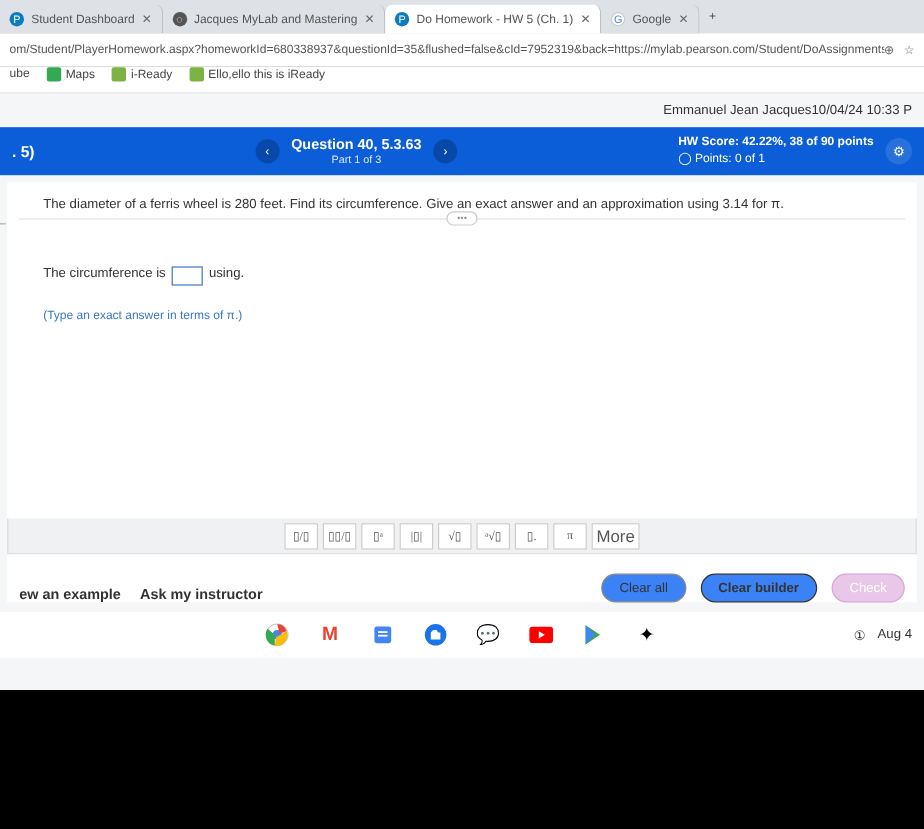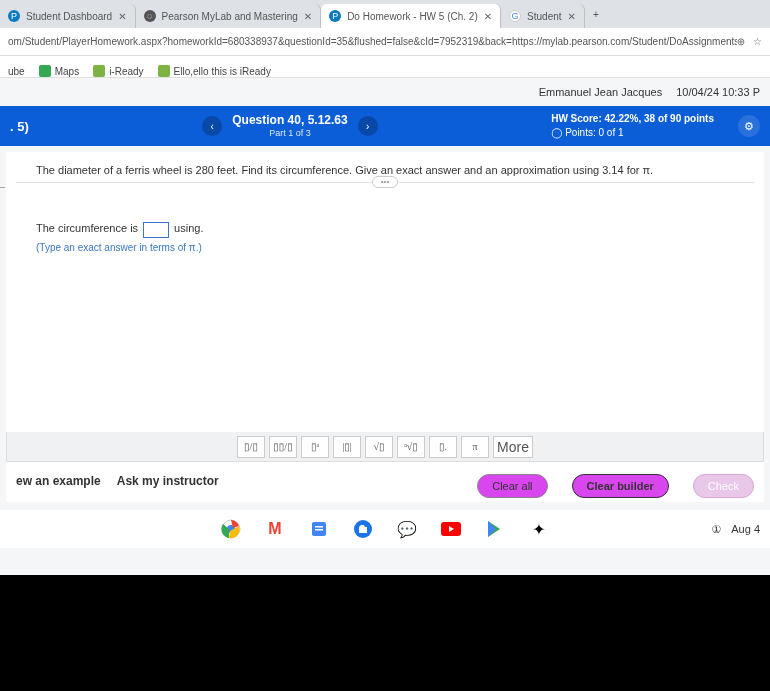--- a/index.html
+++ b/index.html
@@ -9,81 +9,81 @@
 .tab{height:24px;display:flex;align-items:center;padding:0 8px;gap:6px;border-right:1px solid #c0c0c0;color:#555;background:#dee1e6;margin-top:4px;border-radius:6px 6px 0 0}
 .tab.active{background:#fff}
 .tab .fav{width:12px;height:12px;border-radius:50%;display:inline-flex;align-items:center;justify-content:center;font-size:9px;color:#fff}
 .pearson-fav{background:#0d7bbf}
 .google-fav{background:#fff;border:1px solid #ccc}
 .closex{color:#666;font-size:10px}
 .newtab{padding:0 8px;color:#555}
 .urlbar{height:28px;background:#fff;display:flex;align-items:center;padding:0 8px;font-size:10px;color:#555;border-bottom:1px solid #ddd}
 .url-text{flex:1;white-space:nowrap;overflow:hidden}
 .url-icons{display:flex;gap:8px;align-items:center;color:#666}
-.bookmarks{height:22px;background:#fff;display:flex;align-items:flex-end;gap:14px;padding:0 8px;font-size:10px;color:#444;border-bottom:1px solid #e0e0e0}
+.bookmarks{height:22px;background:#fff;display:flex;align-items:flex-start;gap:14px;padding:0 8px;font-size:10px;color:#444;border-bottom:1px solid #e0e0e0}
 .bm{display:flex;align-items:center;gap:4px}
 .bm .ico{width:12px;height:12px;border-radius:2px}
-.userbar{height:28px;display:flex;justify-content:flex-end;align-items:center;gap:14px;padding:0 10px;font-size:11px;color:#333;background:#f5f6f7}
+.userbar{height:28px;display:flex;justify-content:flex-end;align-items:center;padding:0 10px;font-size:11px;color:#333;background:#f5f6f7}
 .bluebar{height:40px;background:#0b5ed7;color:#fff;display:flex;align-items:center;padding:0 10px;font-size:11px}
 .hwlabel{font-weight:bold;font-size:13px}
 .qcenter{flex:1;display:flex;justify-content:center;align-items:center;gap:10px}
 .navbtn{width:20px;height:20px;border-radius:50%;background:#0848a8;display:flex;align-items:center;justify-content:center;font-size:10px;cursor:pointer}
 .qtitle{text-align:center;line-height:1.2}
 .qtitle .main{font-size:12px;font-weight:bold}
 .qtitle .sub{font-size:9px;opacity:.85}
-.scores{font-size:10px;line-height:1.4;margin-right:24px}
+.scores{font-size:10px;line-height:1.4;margin-right:10px}
 .gear{width:22px;height:22px;border-radius:50%;background:rgba(255,255,255,.12);display:flex;align-items:center;justify-content:center}
 .content{background:#fff;margin:6px 6px 0 6px;padding:8px 10px;height:280px;position:relative;font-size:11px;color:#333}
 .backarrow{position:absolute;left:-18px;top:24px;color:#888;font-size:16px;cursor:pointer}
 .problem{margin:4px 20px 6px 20px}
 .divider{border:none;border-top:1px solid #e3e3e3;margin:6px 0 0 0}
 .ell{width:26px;height:12px;border:1px solid #ccc;border-radius:8px;margin:0 auto;margin-top:-7px;background:#fff;font-size:8px;text-align:center;color:#999;line-height:10px}
 .answerarea{margin:34px 20px 0 20px;font-size:11px}
 .answerline{display:flex;align-items:flex-start;gap:5px}
 .ansbox{width:26px;height:16px;border:1px solid #3a78c3}
-.hint{color:#3a78c3;font-size:10px;margin-top:4px}
+.hint{color:#3a78c3;font-size:10px;margin-top:20px}
 .palette{height:30px;background:#f0f1f3;margin:0 6px;display:flex;align-items:center;justify-content:center;gap:4px;border:1px solid #ddd;border-top:none}
 .pbtn{min-width:28px;height:22px;background:#fff;border:1px solid #ccc;font-size:10px;display:flex;align-items:center;justify-content:center;color:#555;cursor:pointer;font-family:'Times New Roman',serif}
 .pbtn.more{font-family:Arial;font-size:14px;min-width:40px}
-.actionbar{height:40px;display:flex;align-items:flex-start;padding:12px 10px;gap:24px;background:#fff;margin:0 6px}
+.actionbar{height:40px;display:flex;align-items:flex-end;padding:0 10px;gap:12px;background:#fff;margin:0 6px}
 .leftactions{display:flex;gap:16px;font-size:12px;font-weight:bold;color:#333}
 .leftactions span{cursor:pointer}
 .spacer{flex:1}
-.pill{height:24px;padding:0 14px;border-radius:14px;border:1px solid #888;background:#d946ef;font-size:11px;display:flex;align-items:center;cursor:pointer;color:#333}
+.pill{height:24px;padding:0 14px;border-radius:14px;border:1px solid #888;background:#3b82f6;font-size:11px;display:flex;align-items:center;cursor:pointer;color:#333}
 .pill.skb{border:1.5px solid #333;font-weight:bold}
 .pill.check{background:#e9c7e8;border-color:#d7a6d6;color:#fff}
 .taskbar{height:38px;background:#fff;margin-top:8px;display:flex;align-items:center;justify-content:center;gap:22px;position:relative}
 .tico{width:22px;height:22px;display:flex;align-items:center;justify-content:center;font-size:16px}
 .tb-right{position:absolute;right:10px;display:flex;align-items:center;gap:10px;font-size:11px;color:#333}
 svg{display:block}
 </style>
 </head>
 <body>
 
 <div class="screen">
 
   <div class="tabstrip">
     <div class="tab">
       <span class="fav pearson-fav">P</span>
       <span>Student Dashboard</span>
       <span class="closex">✕</span>
     </div>
     <div class="tab">
       <span class="fav" style="background:#555">◌</span>
-      <span>Pearson MyLab and Mastering</span>
+      <span>Jacques MyLab and Mastering</span>
       <span class="closex">✕</span>
     </div>
     <div class="tab active">
       <span class="fav pearson-fav">P</span>
-      <span>Do Homework - HW 5 (Ch. 2)</span>
+      <span>Do Homework - HW 5 (Ch. 1)</span>
       <span class="closex">✕</span>
     </div>
     <div class="tab">
       <span class="fav google-fav" style="color:#4285f4">G</span>
-      <span>Student</span>
+      <span>Google</span>
       <span class="closex">✕</span>
     </div>
     <div class="newtab">+</div>
   </div>
 
   <div class="urlbar">
     <span class="url-text">om/Student/PlayerHomework.aspx?homeworkId=680338937&amp;questionId=35&amp;flushed=false&amp;cId=7952319&amp;back=https://mylab.pearson.com/Student/DoAssignments.aspx?c...</span>
     <span class="url-icons">
       <span>⊕</span>
       <span>☆</span>
@@ -111,21 +111,21 @@
   <div class="userbar">
     <span>Emmanuel Jean Jacques</span>
     <span>10/04/24 10:33 P</span>
   </div>
 
   <div class="bluebar">
     <span class="hwlabel">. 5)</span>
     <div class="qcenter">
       <div class="navbtn">‹</div>
       <div class="qtitle">
-        <div class="main">Question 40, 5.12.63</div>
+        <div class="main">Question 40, 5.3.63</div>
         <div class="sub">Part 1 of 3</div>
       </div>
       <div class="navbtn">›</div>
     </div>
     <div class="scores">
       <div><b>HW Score: 42.22%, 38 of 90 points</b></div>
       <div>◯ <span>Points: 0 of 1</span></div>
     </div>
     <div class="gear">
       <span>⚙</span>

